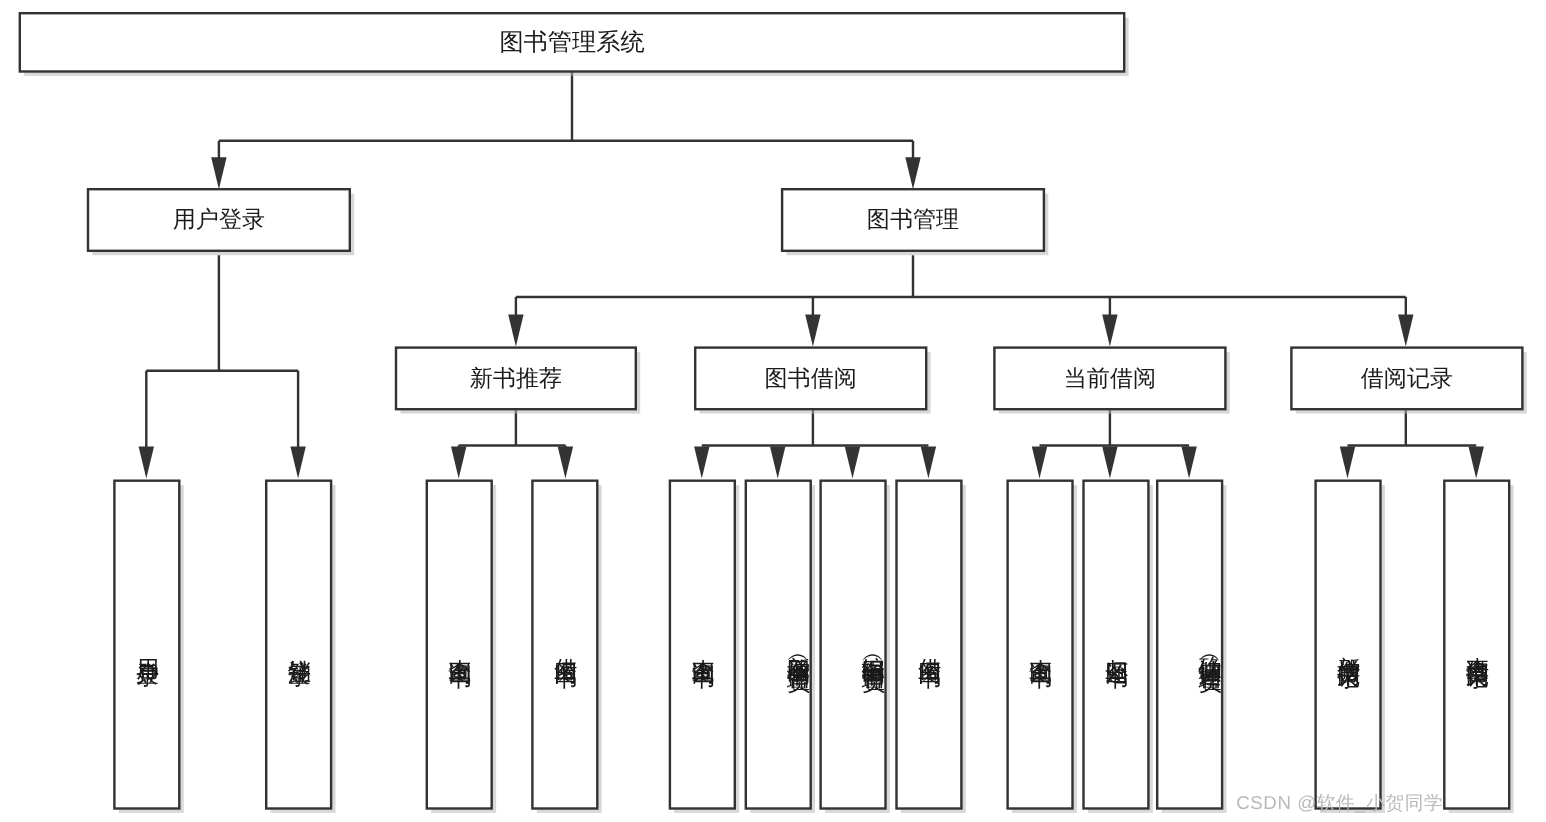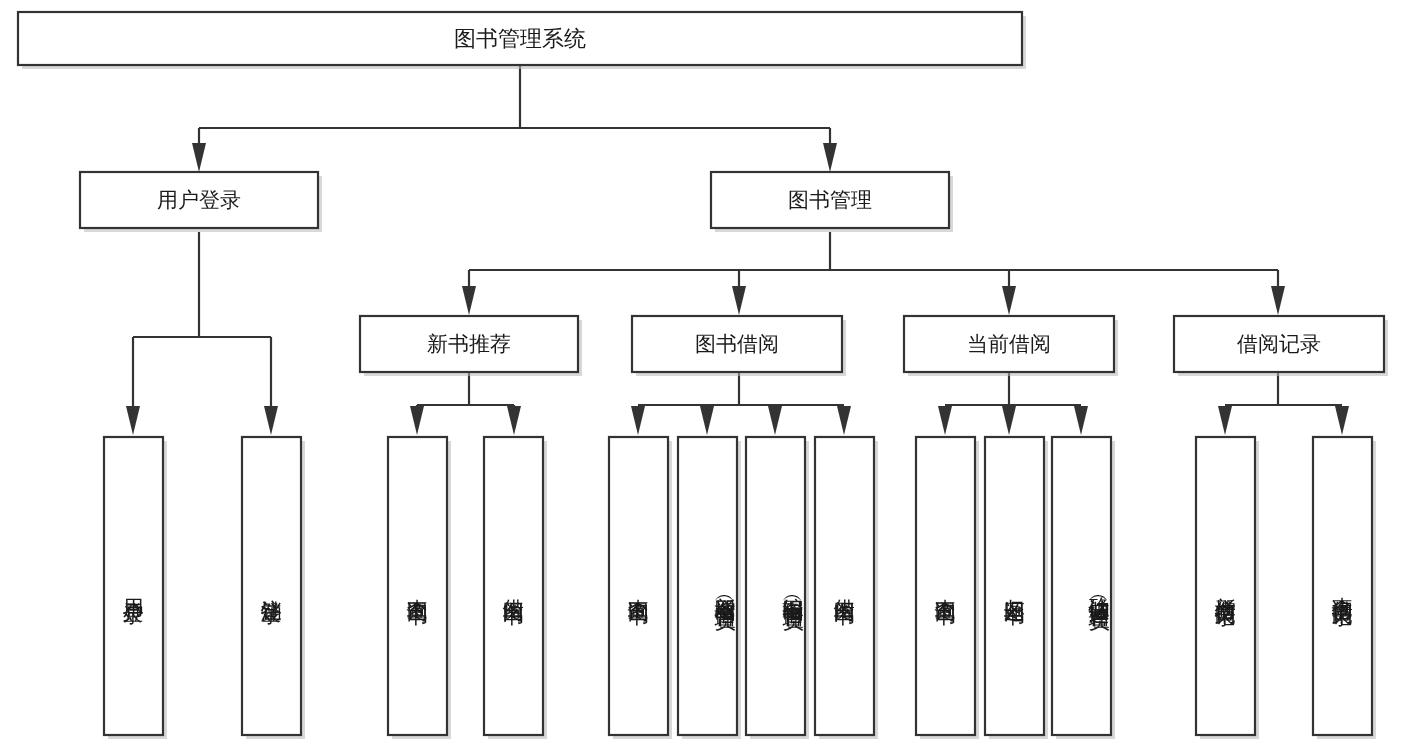--- a/index.html
+++ b/index.html
@@ -269,14 +269,15 @@
   <div class="vlabel" style="left:746px; top:437px; width:59px; height:298px; align-items:flex-start; padding-top:6px; box-sizing:border-box;">编辑图书（管理员）</div>
   <div class="vlabel" style="left:815px; top:437px; width:59px; height:298px;">借阅图书</div>
 
   <div class="vlabel" style="left:916px; top:437px; width:59px; height:298px;">查询图书</div>
   <div class="vlabel" style="left:985px; top:437px; width:59px; height:298px;">归还图书</div>
   <div class="vlabel" style="left:1052px; top:437px; width:59px; height:298px; align-items:flex-start; padding-top:6px; box-sizing:border-box;">确认归还（管理员）</div>
 
   <div class="vlabel" style="left:1196px; top:437px; width:59px; height:298px;">新增借阅记录</div>
   <div class="vlabel" style="left:1313px; top:437px; width:59px; height:298px;">查询借阅记录</div>
 
+  <div id="watermark">CSDN @软件_小贺同学</div>
 
 </div>
 
 </body></html>

